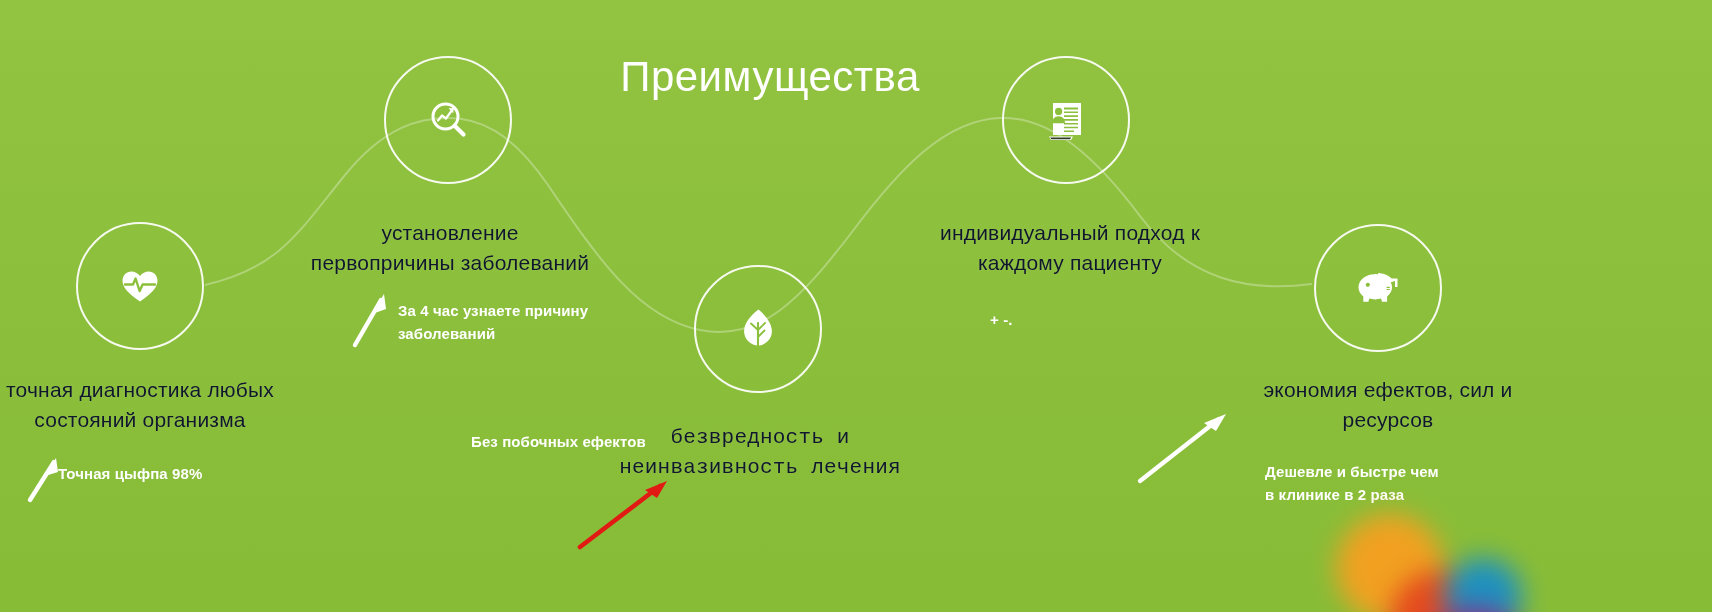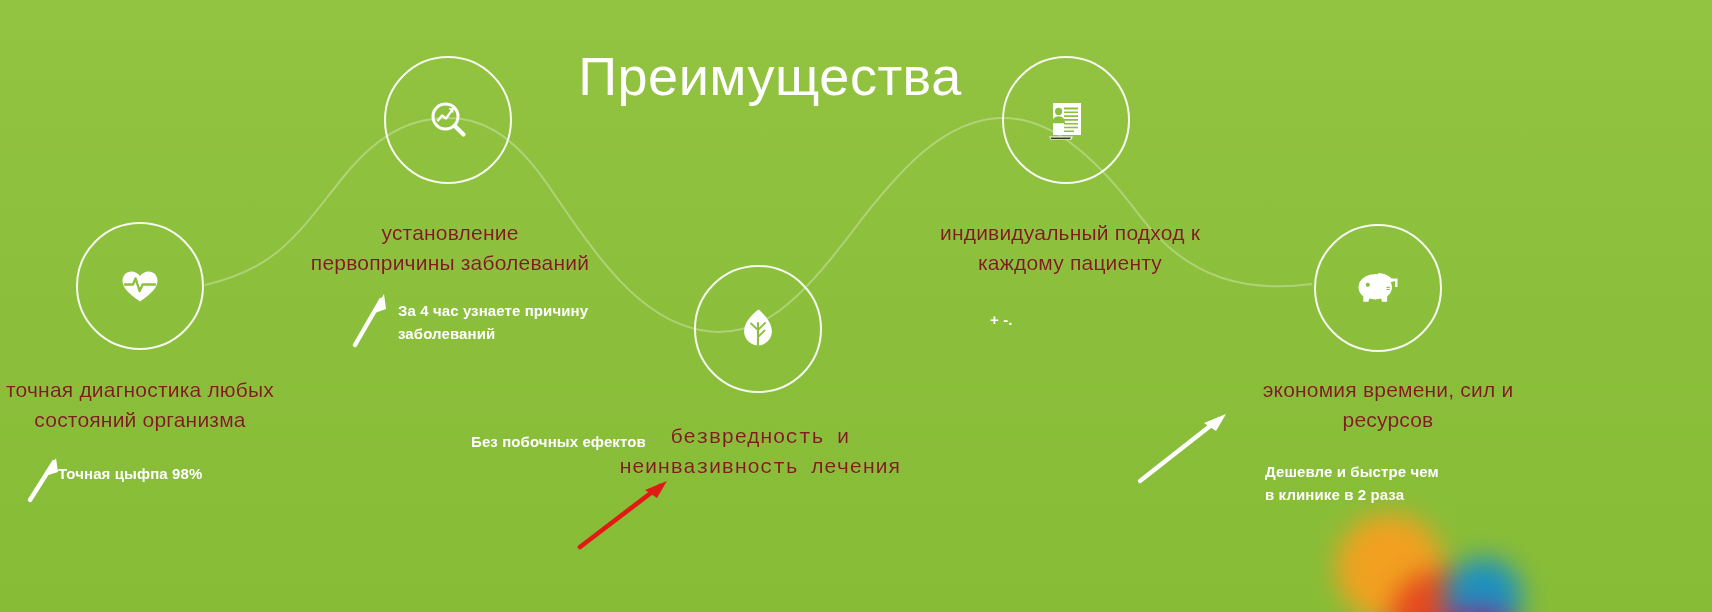--- a/index.html
+++ b/index.html
@@ -36,21 +36,21 @@
     border-radius: 50%;
     border: 2px solid rgba(255,255,255,0.92);
     box-sizing: border-box;
     display: flex;
     align-items: center;
     justify-content: center;
   }
   .circle svg { display: block; }
   .caption {
     position: absolute;
-    color: #7f1d1d;
+    color: #0f172a;
     font-size: 21px;
     line-height: 1.42;
     text-align: center;
     font-weight: 400;
     letter-spacing: 0.2px;
     text-shadow: 0 0 1px rgba(255,255,255,0.25);
   }
   .callout {
     position: absolute;
     color: #ffffff;
@@ -184,26 +184,26 @@
                  C33.4 7 27.5 4.8 21 5 Z"></path>
         <path fill="#8cc03c" d="M16 4 C18.5 2.5 22 2.4 24.5 3.8 L22.5 6.6 C20.8 5.9 18.8 6 17.3 6.7 Z"></path>
         <circle cx="12.8" cy="16.8" r="2.1" fill="#8cc03c"></circle>
         <ellipse cx="33.2" cy="19.8" rx="3.2" ry="3.9" fill="#ffffff"></ellipse>
         <path fill="#8cc03c" d="M31.6 18.8 h3.2 v1.1 h-3.2 Z M31.6 21 h3.2 v1.1 h-3.2 Z"></path>
       </svg>
     </span>
   </div>
 
   <div class="caption" style="left:1218px; top:375px; width:340px;">
-    <div>экономия времени, сил и</div>
+    <div>экономия ефектов, сил и</div>
     <div>ресурсов</div>
   </div>
 
-  <div style="position:absolute; left:560px; top:44px; width:420px; text-align:center;
-              color:#ffffff; font-size:54px; font-weight:400; letter-spacing:0.5px;
+  <div style="position:absolute; left:560px; top:52px; width:420px; text-align:center;
+              color:#ffffff; font-size:42px; font-weight:400; letter-spacing:0.5px;
               line-height:1.2;">Преимущества</div>
 
   <svg class="arrow-layer" viewBox="0 0 1712 612" preserveAspectRatio="none" aria-hidden="true">
 
     <g>
       <path d="M30 500 L54 462" stroke="#ffffff" stroke-width="4.4" stroke-linecap="round" fill="none"></path>
       <path d="M56 458 L45 476 L58 472 Z" fill="#ffffff"></path>
     </g>
 
     <g>

